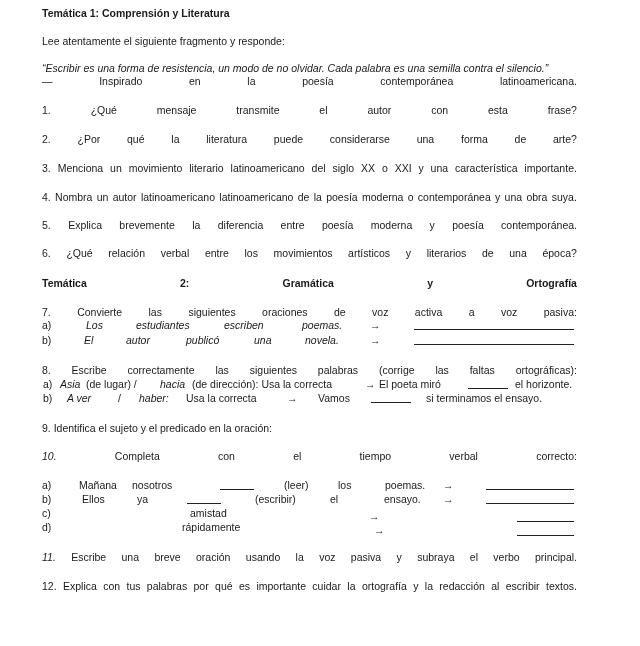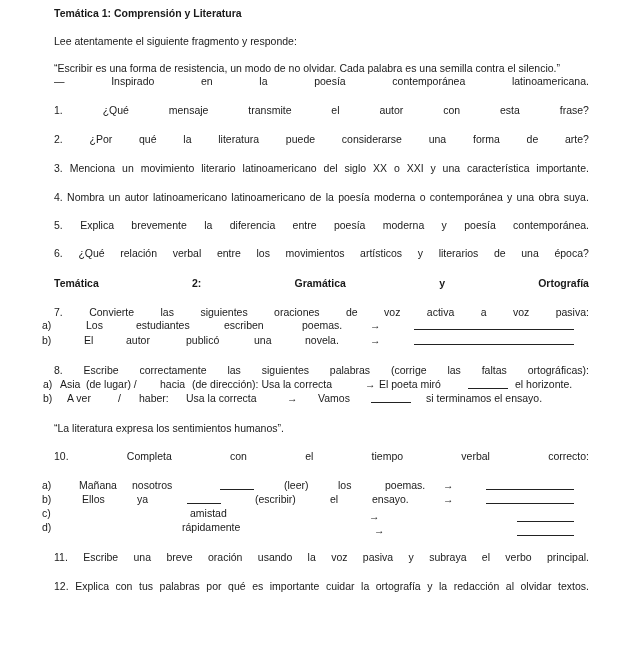--- a/index.html
+++ b/index.html
@@ -1,27 +1,27 @@
 <!DOCTYPE html>
 <html><head>
   <meta charset="utf-8">
   <style>
     html, body { margin: 0; padding: 0; background: #ffffff; }
     body {
       width: 640px; height: 646px; position: relative; overflow: hidden;
       font-family: "Liberation Sans", sans-serif; font-size: 10.5px; color: #1a1a1a;
     }
     .line {
-      position: absolute; left: 54px; width: 535px;
+      position: absolute; left: 42px; width: 535px;
       display: flex; justify-content: space-between; align-items: flex-start;
       white-space: nowrap; line-height: 13px;
     }
     .line.left { justify-content: flex-start; gap: 0; }
     .bold { font-weight: bold; }
-    .it { }
+    .it { font-style: italic; }
     .tok { display: inline-block; }
     .blank { display: inline-block; border-bottom: 1px solid #222; height: 10px; }
     .abs { position: absolute; white-space: nowrap; line-height: 13px; }
   </style>
 </head>
 <body>
 
 <div id="page">
     <div class="line left bold" style="top:7px">
       <span class="tok">Temática 1: Comprensión y Literatura</span>
@@ -187,21 +187,21 @@
     <span class="abs" style="left:43px;top:392px">b)</span>
     <span class="abs it" style="left:67px;top:392px">A ver</span>
     <span class="abs" style="left:118px;top:392px">/</span>
     <span class="abs it" style="left:139px;top:392px">haber:</span>
     <span class="abs" style="left:186px;top:392px">Usa la correcta</span>
     <span class="abs" style="left:287px;top:392px">→</span>
     <span class="abs" style="left:318px;top:392px">Vamos</span>
     <span class="blank" style="width: 40px; position: absolute; left: 371px; top: 392px;"></span>
     <span class="abs" style="left:426px;top:392px">si terminamos el ensayo.</span>
     <div class="line left" style="top:422px">
-      <span class="tok it">“La literatura expresa los sentimientos humanos”.</span>
+      <span class="tok">9. Identifica el sujeto y el predicado en la oración: </span>
     </div>
     <div class="line" style="top:450px">
       <span class="tok it">10.</span>
       <span class="tok">Completa</span>
       <span class="tok">con</span>
       <span class="tok">el</span>
       <span class="tok">tiempo</span>
       <span class="tok">verbal</span>
       <span class="tok">correcto:</span>
     </div>
@@ -213,21 +213,21 @@
     <span class="abs" style="left:338px;top:479px">los</span>
     <span class="abs" style="left:385px;top:479px">poemas.</span>
     <span class="abs" style="left:443px;top:479px">→</span>
     <span class="blank" style="width: 88px; position: absolute; left: 486px; top: 479px;"></span>
     <span class="abs" style="left:42px;top:493px">b)</span>
     <span class="abs" style="left:82px;top:493px">Ellos</span>
     <span class="abs" style="left:137px;top:493px">ya</span>
     <span class="blank" style="width: 34px; position: absolute; left: 187px; top: 493px;"></span>
     <span class="abs" style="left:255px;top:493px">(escribir)</span>
     <span class="abs" style="left:330px;top:493px">el</span>
-    <span class="abs" style="left:372px;top:493px">ensayo.</span>
+    <span class="abs" style="left:384px;top:493px">ensayo.</span>
     <span class="abs" style="left:443px;top:493px">→</span>
     <span class="blank" style="width: 88px; position: absolute; left: 486px; top: 493px;"></span>
     <span class="abs" style="left:42px;top:507px">c)</span>
     <span class="abs" style="left:190px;top:507px">amistad</span>
     <span class="abs" style="left:369px;top:510px">→</span>
     <span class="blank" style="width: 57px; position: absolute; left: 517px; top: 511px;"></span>
     <span class="abs" style="left:42px;top:521px">d)</span>
     <span class="abs" style="left:182px;top:521px">rápidamente</span>
     <span class="abs" style="left:374px;top:524px">→</span>
     <span class="blank" style="width: 57px; position: absolute; left: 517px; top: 525px;"></span>
@@ -257,16 +257,16 @@
       <span class="tok">qué</span>
       <span class="tok">es</span>
       <span class="tok">importante</span>
       <span class="tok">cuidar</span>
       <span class="tok">la</span>
       <span class="tok">ortografía</span>
       <span class="tok">y</span>
       <span class="tok">la</span>
       <span class="tok">redacción</span>
       <span class="tok">al</span>
-      <span class="tok">olvidar</span>
+      <span class="tok">escribir</span>
       <span class="tok">textos.</span>
     </div>
   </div>
 
 </body></html>

